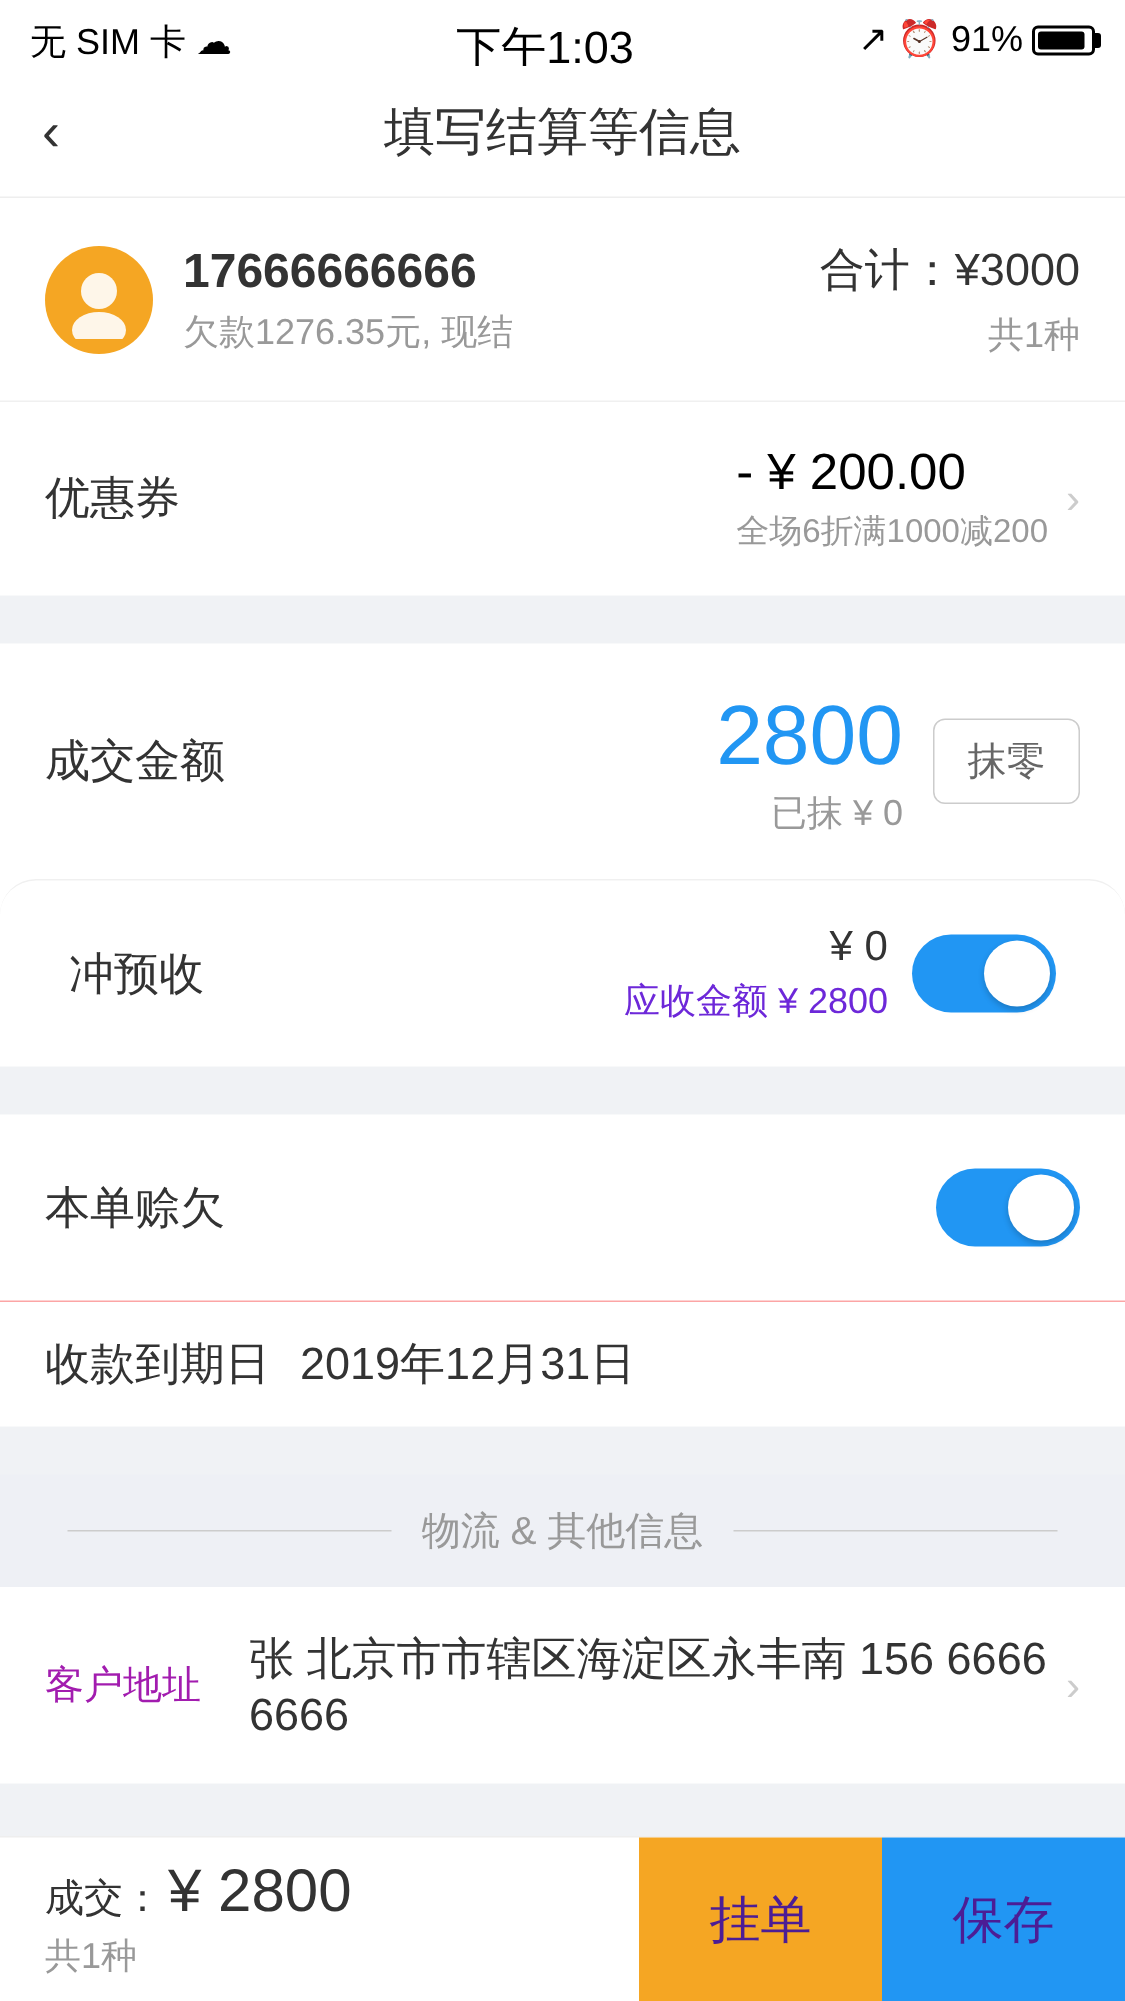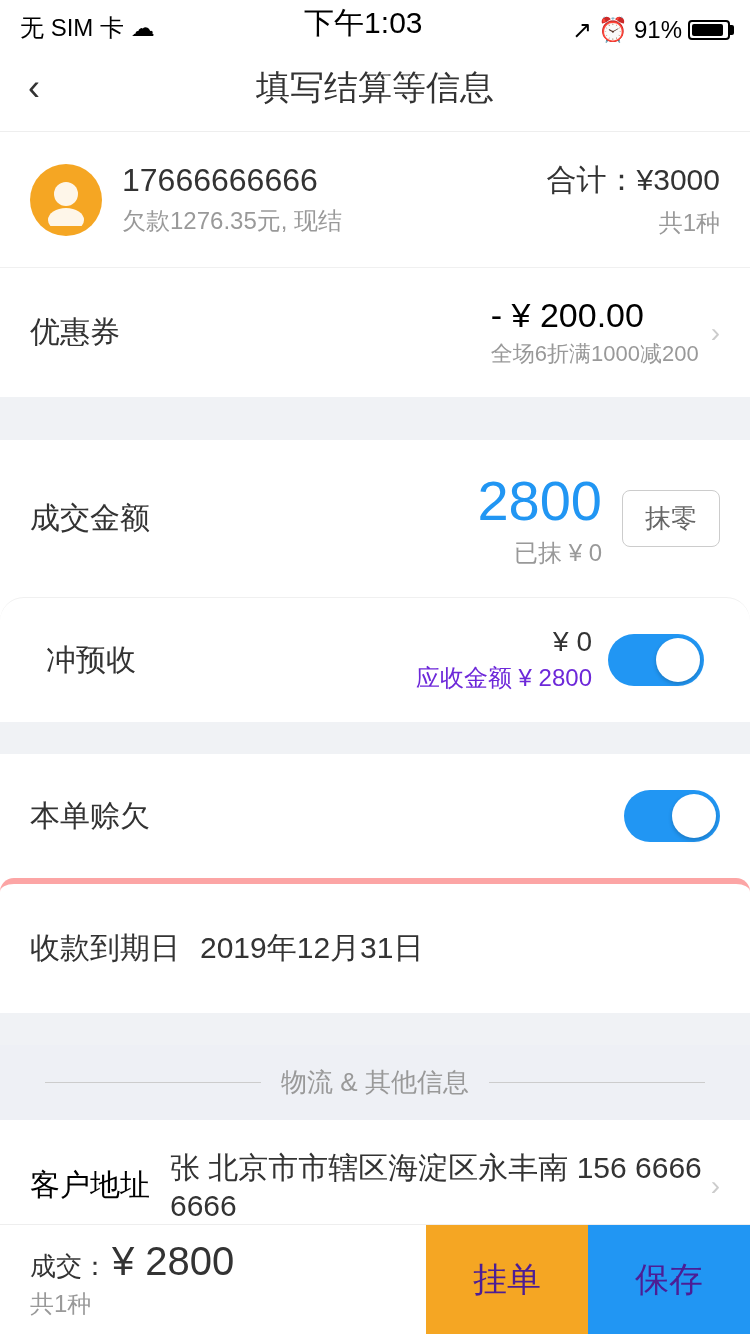--- a/index.html
+++ b/index.html
@@ -13,23 +13,23 @@
       color: #333;
       position: relative;
     }
 
     
     .status-bar {
       width: 100%;
       height: 44px;
       background: #fff;
       display: flex;
-      align-items: flex-end;
-      justify-content: space-between;
-      padding: 0 20px;
+      align-items: flex-start;
+      justify-content: space-between;
+      padding: 12px 20px;
       font-size: 24px;
       color: #000;
     }
     .status-left { display: flex; align-items: center; gap: 8px; }
     .status-center { font-size: 30px; font-weight: 500; }
     .status-right { display: flex; align-items: center; gap: 6px; font-size: 24px; }
     .battery-icon {
       width: 42px; height: 20px;
       border: 2px solid #000;
       border-radius: 4px;
@@ -103,21 +103,21 @@
       height: 72px;
       border-radius: 50%;
       background: #f5a623;
       display: flex;
       align-items: center;
       justify-content: center;
       overflow: hidden;
     }
     .avatar svg { width: 52px; height: 52px; }
     .customer-info {}
-    .customer-phone { font-size: 32px; font-weight: 400; color: #333; }
+    .customer-phone { font-size: 32px; font-weight: 700; color: #333; }
     .customer-debt { font-size: 24px; color: #999; margin-top: 6px; }
     .customer-right { text-align: right; }
     .customer-total { font-size: 30px; color: #333; }
     .customer-count { font-size: 24px; color: #999; margin-top: 6px; }
 
     
     .coupon-row {
       display: flex;
       align-items: center;
       justify-content: space-between;
@@ -135,21 +135,20 @@
       height: 16px;
       background: #f0f2f5;
     }
 
     
     .amount-row {
       display: flex;
       align-items: center;
       justify-content: space-between;
       padding: 28px 30px;
-      margin-top: 11px;
     }
     .amount-label { font-size: 30px; color: #333; }
     .amount-right { display: flex; align-items: center; gap: 20px; }
     .amount-value { font-size: 56px; color: #2196F3; font-weight: 500; }
     .round-btn {
       border: 1px solid #ccc;
       border-radius: 8px;
       padding: 10px 22px;
       font-size: 26px;
       color: #666;
@@ -199,23 +198,22 @@
       display: flex;
       align-items: center;
       justify-content: space-between;
       padding: 36px 30px;
     }
 
     
     .duedate-row {
       display: flex;
       align-items: center;
-      padding: 44px 30px;
-      border-top: 6px solid #fca5a5;
-      border-radius: 14px;
+      padding: 21px 30px;
+      border-top: 1px solid #fca5a5;
     }
     .duedate-label { font-size: 30px; color: #333; margin-right: 20px; }
     .duedate-value { font-size: 30px; color: #333; }
 
     
     .section-header {
       background: #eef0f5;
       padding: 20px 45px;
       display: flex;
       align-items: center;
@@ -233,21 +231,21 @@
     }
 
     
     .address-row {
       display: flex;
       align-items: center;
       justify-content: space-between;
       padding: 28px 30px;
       background: #fff;
     }
-    .address-label { font-size: 30px; color: #000000; flex-shrink: 0; margin-right: 20px; }
+    .address-label { font-size: 26px; color: #a21caf; flex-shrink: 0; margin-right: 32px; }
     .address-value { font-size: 30px; color: #333; flex: 1; }
     .address-chevron { font-size: 28px; color: #ccc; }
 
     
     .bottom-spacer {
       height: 120px;
       background: #f0f2f5;
     }
 
     

